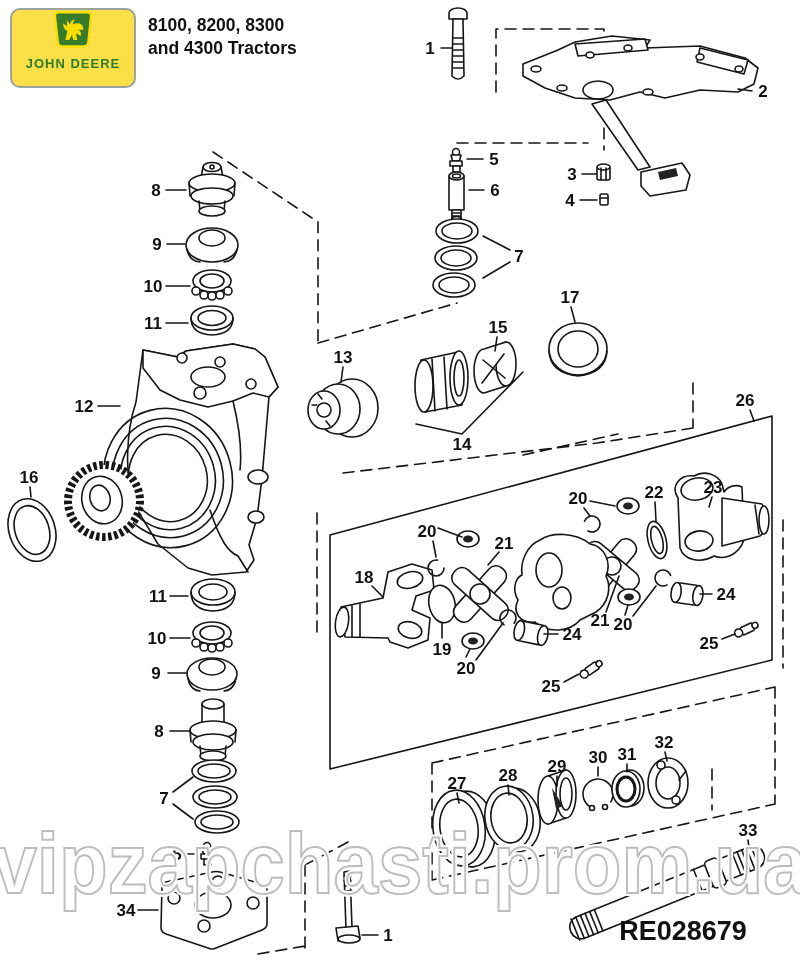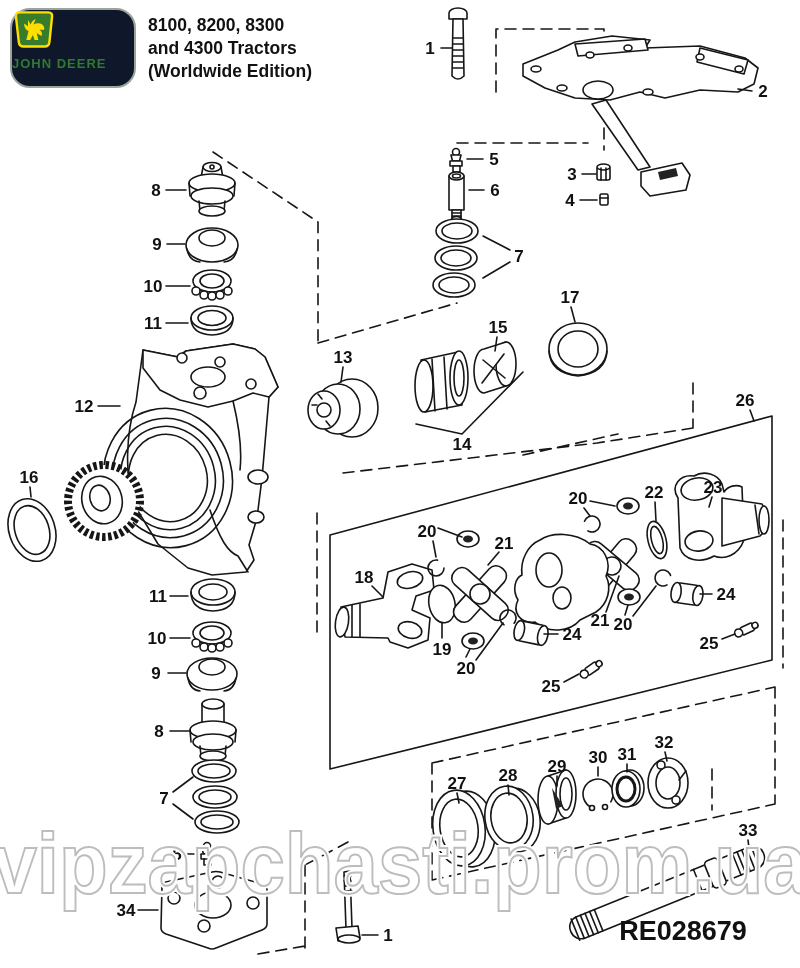--- a/index.html
+++ b/index.html
@@ -1,20 +1,20 @@
 <!DOCTYPE html>
 <html><head>
 <meta charset="utf-8">
 <style>
   html,body{margin:0;padding:0;background:#fff;}
   #stage{position:relative;width:800px;height:968px;background:#fff;overflow:hidden;
          font-family:"Liberation Sans",sans-serif;}
   #hdr{position:absolute;left:0;top:0;width:800px;height:110px;}
   #logo-box{position:absolute;left:10px;top:8px;width:122px;height:76px;border:2px solid #9aa49a;
-            border-radius:20px;background:#0f172a;text-align:left;}
+            border-radius:10px;background:#fde047;text-align:center;}
   #logo-brand{color:#2f7b2f;font-weight:bold;font-size:13px;letter-spacing:1px;margin-top:2px;}
   #title{position:absolute;left:148px;top:14px;font-weight:bold;font-size:17.5px;line-height:23px;color:#111;}
   svg text.co{font-family:"Liberation Sans",sans-serif;font-weight:bold;font-size:17px;fill:#111;}
   svg text.pn{font-family:"Liberation Sans",sans-serif;font-weight:bold;font-size:27px;fill:#111;}
   svg text.wm{font-family:"Liberation Sans",sans-serif;font-weight:bold;font-size:86px;}
   .ln{stroke:#161616;stroke-width:1.6;fill:none;stroke-linecap:round;stroke-linejoin:round;}
   .fw{fill:#fff;}
   .dk{fill:#222;stroke:none;}
 </style>
 </head>
@@ -26,21 +26,20 @@
     <div id="logo-box">
       <svg width="44" height="40" viewBox="0 0 40 36">
         <path d="M7,2 h26 q4,0 3.4,4 l-2.4,23 q-0.4,4 -4.4,4 h-19 q-4,0 -4.4,-4 L3.6,6 Q3,2 7,2 Z" fill="#367C2B" stroke="#FFDE00" stroke-width="2.2"></path>
         <path d="M13,27 L15,19 Q11,17 11,12 L14.5,14.5 L14.5,9 L17,13 Q18,9.5 21.5,8 L19.5,13 Q24,10.5 27.5,13 Q30,15 29,18 L25,17.5 Q28,20 27,23.5 L22.5,21 L24,27 L20.5,27 L19,22.5 L16.5,27 Z" fill="#FFDE00"></path>
       </svg>
       <div id="logo-brand">JOHN DEERE</div>
     </div>
     <div id="title">
       <div>8100, 8200, 8300</div>
       <div>and 4300 Tractors</div>
-      <div>(Worldwide Edition)</div>
     </div>
   </div>
 
   <svg width="800" height="968" viewBox="0 0 800 968" style="position:absolute;left:0;top:0;">
 
     <g class="ln" stroke-dasharray="11 7">
       <path d="M496,92 V29 H604 V150"></path>
       <path d="M457,143 H588"></path>
       <path d="M213,152 L318,222 V343 M318,343 L457,303"></path>
       <path d="M343,473 L597,443 L693,428 M693,383 V428"></path>

